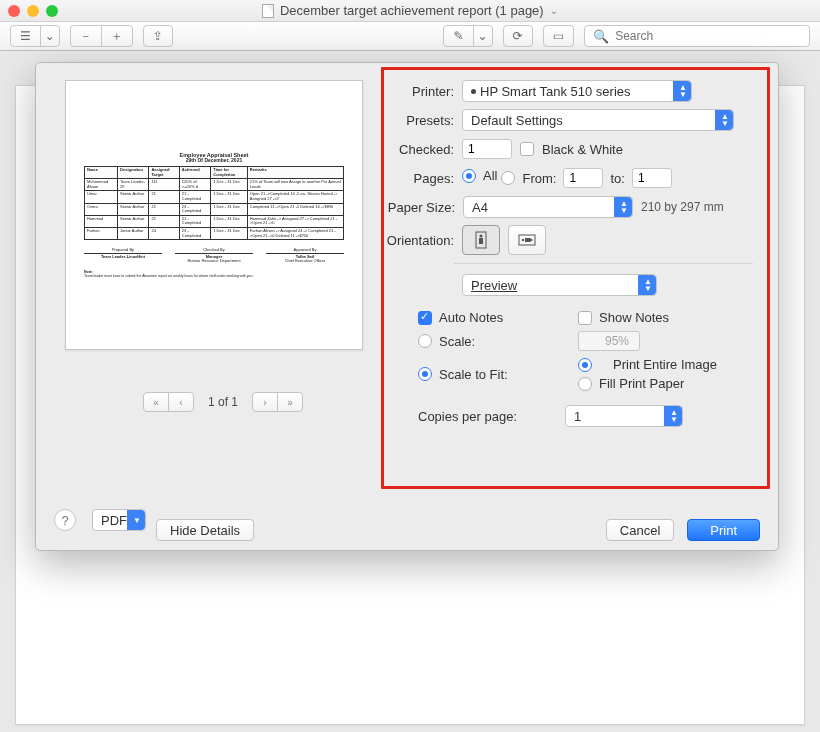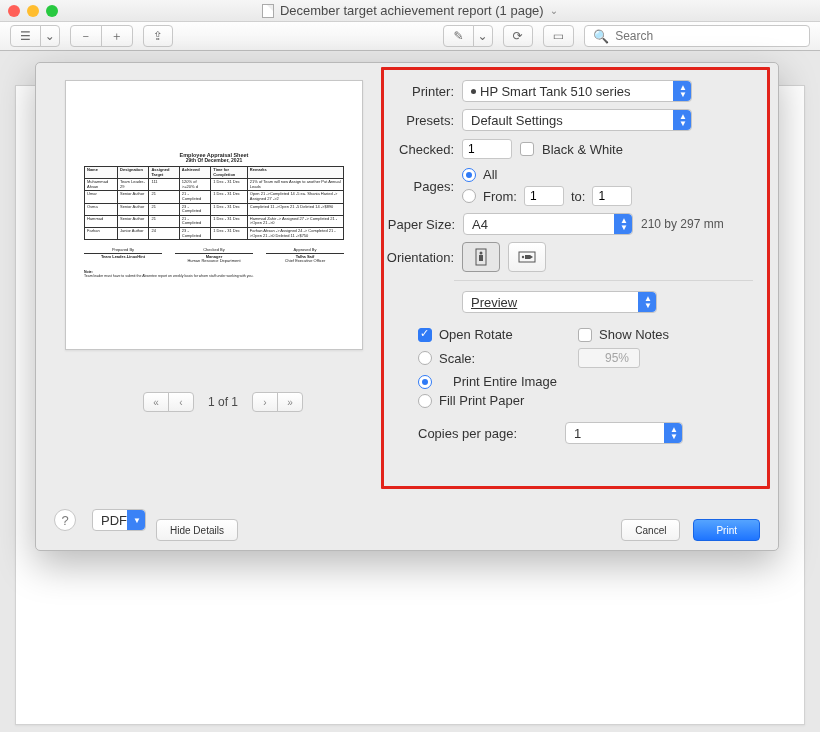--- a/index.html
+++ b/index.html
@@ -77,21 +77,21 @@
 .subsec{border-top:1px solid #d5d5d5;margin:8px 0 10px 70px;}
 .twocol { display:grid; grid-template-columns: 156px 1fr; column-gap:4px; row-gap:6px; margin-left:34px;}
 .twocol .c { display:flex; align-items:center; gap:7px; font-size:13px;}
 .dis{color:#a5a5a5;}
 .dis .numf{color:#a5a5a5;background:#f5f5f5;padding-left:26px;}
 
 
 .dfoot { position:absolute; left:0; right:0; bottom:0; height:56px; display:flex; align-items:center; padding:0 18px 4px 18px;}
 .help { width:22px;height:22px;border:1px solid #c6c6c6;border-radius:50%;display:flex;align-items:center;justify-content:center;color:#7a7a7a;font-size:13px;margin-right:16px;background:#fff;}
 .foot-sel{height:22px;}
-.btn { height:22px; padding:0 13px; border:1px solid #c4c4c4; border-radius:4px; background:linear-gradient(#fff,#f3f3f3); font-size:10px; color:#333;margin-top:20px;}
+.btn { height:22px; padding:0 13px; border:1px solid #c4c4c4; border-radius:4px; background:linear-gradient(#fff,#f3f3f3); font-size:13px; color:#333;margin-top:20px;}
 .btn.primary { background:linear-gradient(#55a4ff,#1e74ff); color:#fff; border-color:#1765e6;}
 .foot-right{margin-left:auto;display:flex;gap:13px;align-items:center;}
 .red-bottom-gap{height:6px;}
 
 .svgperson{width:12px;height:18px;}
 </style>
 </head>
 <body>
 
 <div class="titlebar">
@@ -222,37 +222,37 @@
             <div class="select blue-end" style="width:230px;">
               <span class="bullet"></span>
               <span>HP Smart Tank 510 series</span>
               <span class="arr">▲<br>▼</span>
             </div>
           </div>
         </div>
         <div class="row">
           <div class="lab">Presets:</div>
           <div class="ctrl">
-            <div class="select blue-end" style="width:230px;">
+            <div class="select blue-end" style="width:272px;">
               <span>Default Settings</span>
               <span class="arr">▲<br>▼</span>
             </div>
           </div>
         </div>
         <div class="row">
           <div class="lab">Checked:</div>
           <div class="ctrl">
             <input class="numf" value="1" style="">
             <span class="chk"></span>
             <span>Black &amp; White</span>
           </div>
         </div>
         <div class="row">
           <div class="lab">Pages:</div>
-          <div class="ctrl" style="flex-direction:column;align-items:flex-start;gap:4px;">
+          <div class="ctrl" style="flex-direction:row;align-items:flex-start;gap:4px;">
             <div style="display:flex;align-items:center;gap:7px;">
               <span class="rad on"></span>
               <span>All</span>
             </div>
             <div style="display:flex;align-items:center;gap:7px;">
               <span class="rad"></span>
               <span>From:</span>
               <input class="numf" style="width: 40px;" value="1">
               <span>to:</span>
               <input class="numf" style="width: 40px;" value="1">
@@ -295,32 +295,36 @@
         <div class="row" style="justify-content:flex-start;margin-left:78px;margin-bottom:14px;text-decoration:underline;">
           <div class="select blue-end" style="width:195px;">
             <span>Preview</span>
             <span class="arr">▲<br>▼</span>
           </div>
         </div>
 
         <div class="twocol">
           <div class="c">
             <span class="chk on"></span>
-            <span>Open Rotate</span>
+            <span>Auto Notes</span>
           </div>
           <div class="c">
             <span class="chk"></span>
             <span>Show Notes</span>
           </div>
           <div class="c">
             <span class="rad"></span>
             <span>Scale:</span>
           </div>
           <div class="c dis">
             <input class="numf" style="width: 62px;" disabled="" value="95%">
+          </div>
+          <div class="c">
+            <span class="rad on"></span>
+            <span>Scale to Fit:</span>
           </div>
           <div class="c" style="flex-direction:column;align-items:flex-start;gap:4px;">
             <div style="display:flex;align-items:center;gap:21px;">
               <span class="rad on"></span>
               <span>Print Entire Image</span>
             </div>
             <div style="display:flex;align-items:center;gap:7px;">
               <span class="rad"></span>
               <span>Fill Print Paper</span>
             </div>

